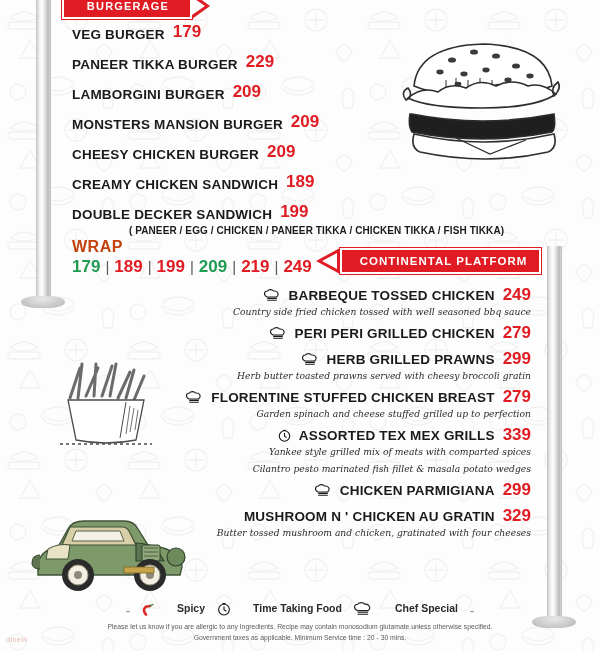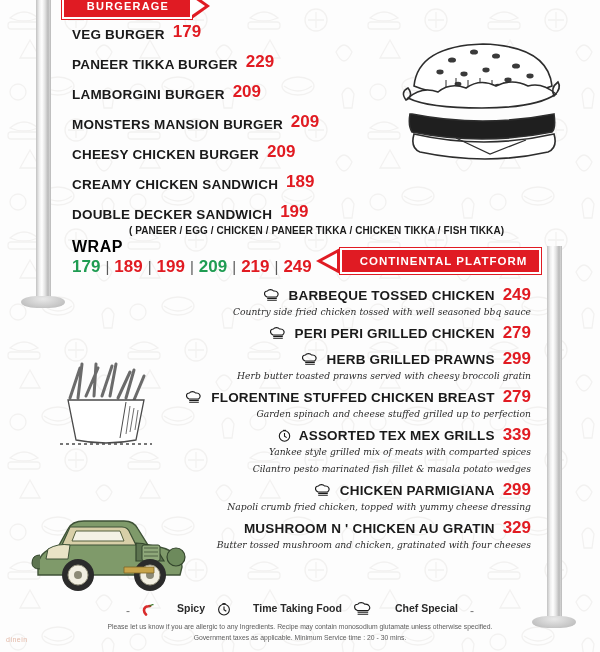--- a/index.html
+++ b/index.html
@@ -148,21 +148,21 @@
     width: 300px;
   }
   .wrap-head {
     display: flex;
     align-items: flex-end;
     white-space: nowrap;
   }
   .wrap-title {
     font-weight: bold;
     font-size: 16px;
-    color: #000000;
+    color: #c2410c;
     letter-spacing: 0.5px;
   }
   .wrap-variants {
     font-weight: bold;
     font-size: 10px;
     color: #1a1a1a;
     letter-spacing: 0.1px;
     margin-left: 6px;
     margin-bottom: 20px;
   }
@@ -508,21 +508,20 @@
           <svg width="17" height="13" viewBox="0 0 17 13">
               <g fill="none" stroke="#1a1a1a" stroke-width="1.1">
                 <path d="M3 8 q-2.5 -1 -2.5 -3.2 Q0.5 2 3.4 2 Q4.3 0.6 6.5 0.6 Q8.5 0.6 9.6 2 Q12.5 1.6 13.6 3.6 Q15 5.8 12.6 8 z"></path>
                 <path d="M3.2 9.4 h9.6 M3.2 11.2 h9.6"></path>
               </g>
             </svg>
         </span>
         <span class="cont-name">CHICKEN PARMIGIANA</span>
         <span class="cont-price">299</span>
       </div>
-      <div class="cont-desc">Napoli crumb fried chicken, topped with yummy cheese dressing</div>
     </div>
 
     <div class="cont-item">
       <div class="cont-line">
         <span class="cont-name">MUSHROOM N ' CHICKEN AU GRATIN</span>
         <span class="cont-price">329</span>
       </div>
       <div class="cont-desc">Butter tossed mushroom and chicken, gratinated with four cheeses</div>
     </div>
 

